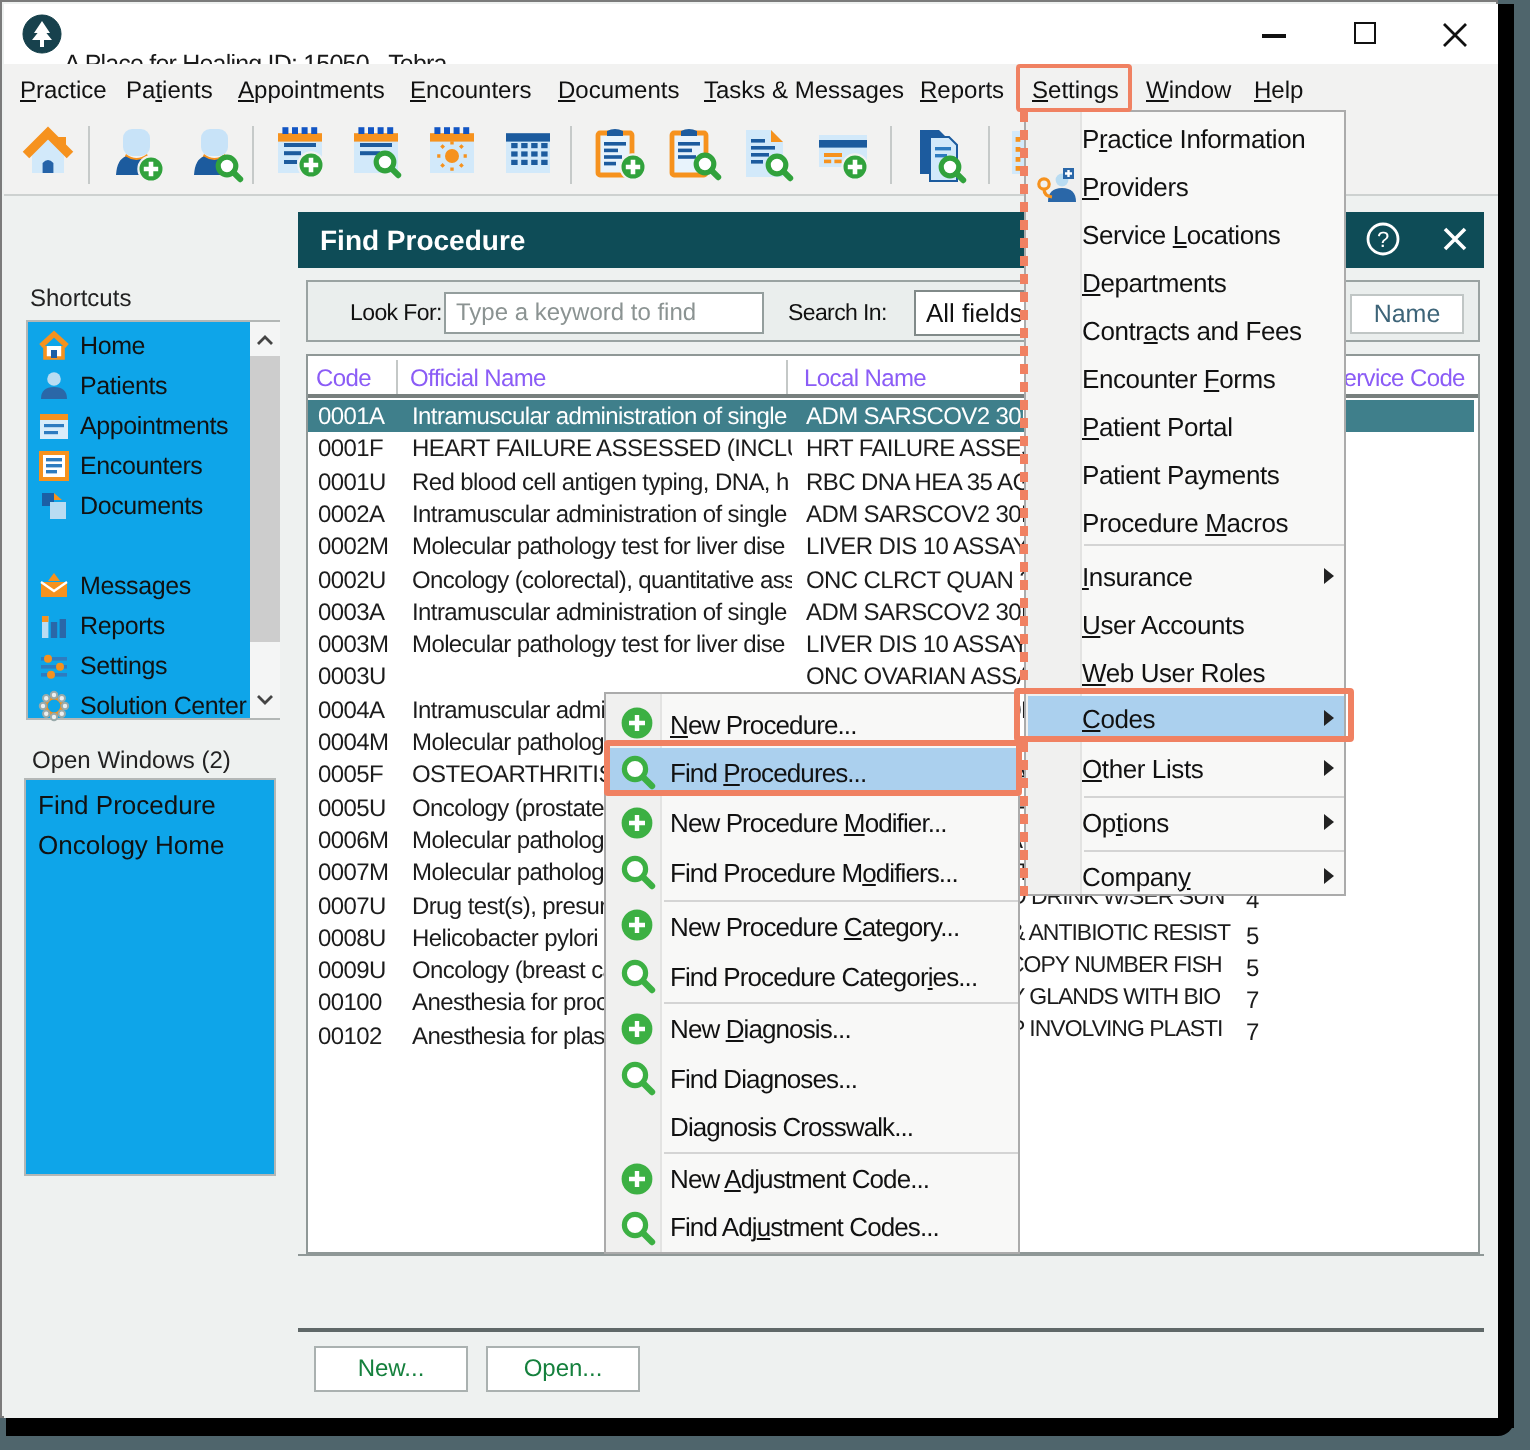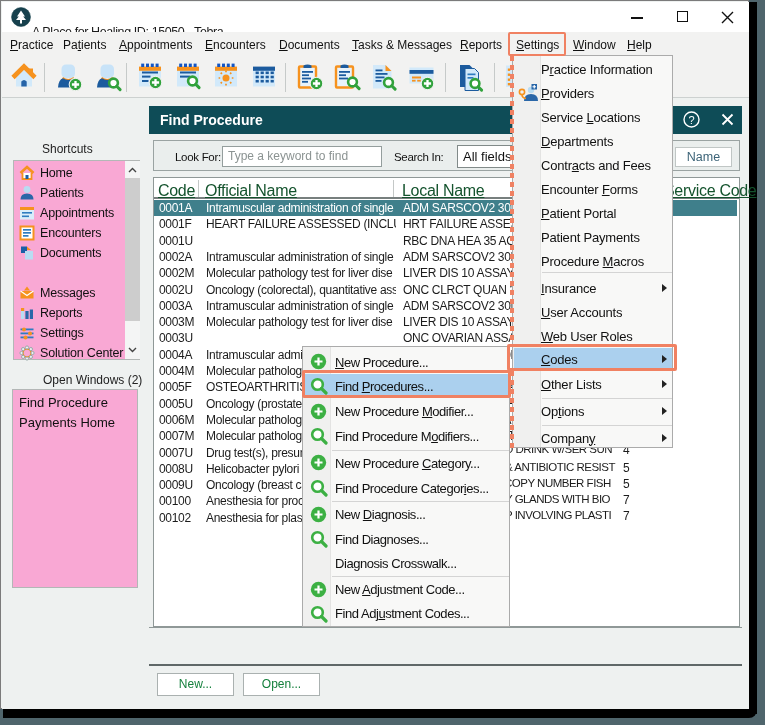--- a/index.html
+++ b/index.html
@@ -20,39 +20,39 @@
 
 #toolbar { position:absolute; left:1px; top:56px; width:747px; height:41px; background:#f2f2f1; border-bottom:1px solid #cdd1d0; }
 .tsep { position:absolute; top:6px; width:1px; height:29px; background:#c6cac9; }
 .ticon { position:absolute; top:7px; }
 
 #client { position:absolute; left:1px; top:97px; width:747px; height:611px; background:#eef1f0; }
 
 .phead { position:absolute; background:#0e4c57; color:#fff; font-weight:bold; }
 
 #navhead { left:7px; top:105px; width:133px; height:28px; font-size:17px; line-height:28px; padding-left:10px; }
-.sidelabel { position:absolute; font-size:12px; color:#222;margin-left:27px; }
-.listbox { position:absolute; background:#f9a8d4; border:1px solid #b3b7b6; }
+.sidelabel { position:absolute; font-size:12px; color:#222; }
+.listbox { position:absolute; background:#0ea5e9; border:1px solid #b3b7b6; }
 .navitem { position:absolute; left:0; width:100%; height:20px; font-size:12.5px; letter-spacing:-0.2px; color:#111; }
 .navitem .ic { position:absolute; left:5px; top:2px; }
 .navitem .tx { position:absolute; left:26px; top:3px; white-space:nowrap; }
 
 #sb { position:absolute; left:111px; top:0px; width:15px; height:198px; background:#f4f5f5; }
 #sb .thumb { position:absolute; left:0px; top:17px; width:15px; height:143px; background:#cdcdcd; }
 
 #findhead { left:148px; top:105px; width:593px; height:28px; font-size:14px; line-height:28px; padding-left:11px; }
 #searchbar { position:absolute; left:152px; top:139px; width:587px; height:31px; background:#eaeeed; border:1px solid #9aa3a2; }
 .flabel { position:absolute; font-size:11.5px; letter-spacing:-0.3px; color:#111; white-space:nowrap; }
 #lookinput { position:absolute; left:221px; top:145px; width:160px; height:21px; background:#fff; border:1px solid #949e9d; font-size:12px; color:#8b9392; line-height:19px; padding-left:5px; }
 #allfields { position:absolute; left:456px; top:144px; width:64px; height:23px; background:#fff; border:1px solid #818a89; font-size:13px; color:#111; line-height:21px; padding-left:5px; }
 #clearbtn { position:absolute; left:674px; top:146px; width:57px; height:20px; background:#fff; border:1px solid #c0c6c5; font-size:12.5px; color:#3d6478; text-align:center; line-height:18px; }
 
 #tbl { position:absolute; left:152px; top:176px; width:587px; height:450px; background:#fff; border:1px solid #8f9897; }
 #thead { position:absolute; left:0; top:0; width:100%; height:21px; background:#fff; border-bottom:2px solid #777f7e; }
-.th { position:absolute; top:4px; font-size:16px; letter-spacing:-0.3px; color:#14532d; white-space:nowrap;text-decoration:underline; }
+.th { position:absolute; top:4px; font-size:12px; letter-spacing:-0.3px; color:#8b5cf6; white-space:nowrap; }
 .colsep { position:absolute; top:2px; width:1px; height:17px; background:#c4c8c7; }
 .trow { position:absolute; left:0; width:464px; height:16px; font-size:12px; letter-spacing:-0.3px; color:#1c1c1c; }
 .trow.sel { background:#3f7f8b; color:#fff; width:583px; }
 .c1 { position:absolute; left:5px; top:1px; white-space:nowrap; }
 .c2 { position:absolute; left:52px; top:1px; width:190px; overflow:hidden; white-space:nowrap; }
 .c3 { position:absolute; left:249px; top:1px; width:360px; overflow:hidden; white-space:nowrap; }
 
 #statusrow { position:absolute; left:148px; top:626px; width:593px; height:36px; }
 #showing { position:absolute; left:10px; top:17px; font-size:12px; color:#111; }
 .pgbtn { position:absolute; top:11px; width:22px; height:22px; font-size:11px; color:#333; text-align:center; line-height:20px; }
@@ -333,21 +333,21 @@
           </svg>
         <div class="thumb"></div>
         <svg style="position:absolute;left:3px;bottom:6px" width="9" height="6" viewBox="0 0 9 6">
             <path d="M1 1 L4.5 4.5 L8 1" stroke="#444" stroke-width="1.4" fill="none"></path>
           </svg>
       </div>
     </div>
     <div class="sidelabel" style="left:15px;top:372px">Open Windows (2)</div>
     <div class="listbox" style="left:11px;top:388px;width:126px;height:199px">
       <div style="position:absolute;left:6px;top:5px;font-size:13px;color:#111">Find Procedure</div>
-      <div style="position:absolute;left:6px;top:25px;font-size:13px;color:#111">Payments Home</div>
+      <div style="position:absolute;left:6px;top:25px;font-size:13px;color:#111">Oncology Home</div>
     </div>
     <div class="phead" id="findhead">Find Procedure</div>
     <svg class="abs" style="left:682px;top:110px" width="17" height="17" viewBox="0 0 17 17">
       <circle cx="8.5" cy="8.5" r="7.5" fill="none" stroke="#fff" stroke-width="1.4"></circle>
       <text x="8.5" y="12.5" text-anchor="middle" font-size="11" fill="#fff" font-family="Liberation Sans">?</text>
     </svg>
     <svg class="abs" style="left:720px;top:112px" width="13" height="13" viewBox="0 0 13 13">
       <path d="M1.5 1.5 L11.5 11.5 M11.5 1.5 L1.5 11.5" stroke="#fff" stroke-width="1.8"></path>
     </svg>
     <div id="searchbar"></div>
@@ -370,20 +370,21 @@
           <span class="c2">Intramuscular administration of single</span>
           <span class="c3">ADM SARSCOV2 30MCG/0.3ML 1ST</span>
         </div>
       <div class="trow" style="top:38.3px">
           <span class="c1">0001F</span>
           <span class="c2">HEART FAILURE ASSESSED (INCLUDES</span>
           <span class="c3">HRT FAILURE ASSESSED (INCLUD</span>
         </div>
       <div class="trow" style="top:54.6px">
           <span class="c1">0001U</span>
+          <span class="c2">Red blood cell antigen typing, DNA, h</span>
           <span class="c3">RBC DNA HEA 35 AG 11 BLD GRP</span>
         </div>
       <div class="trow" style="top:70.9px">
           <span class="c1">0002A</span>
           <span class="c2">Intramuscular administration of single</span>
           <span class="c3">ADM SARSCOV2 30MCG/0.3ML 2N</span>
         </div>
       <div class="trow" style="top:87.2px">
           <span class="c1">0002M</span>
           <span class="c2">Molecular pathology test for liver dise</span>

